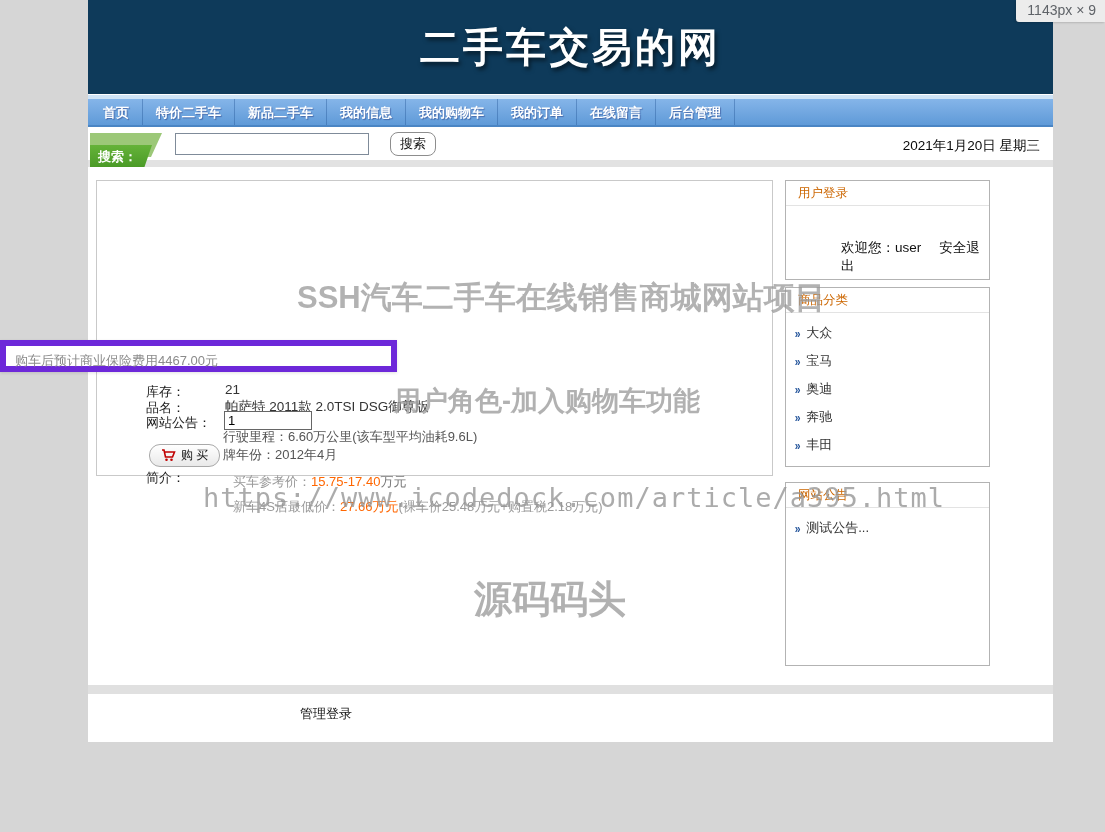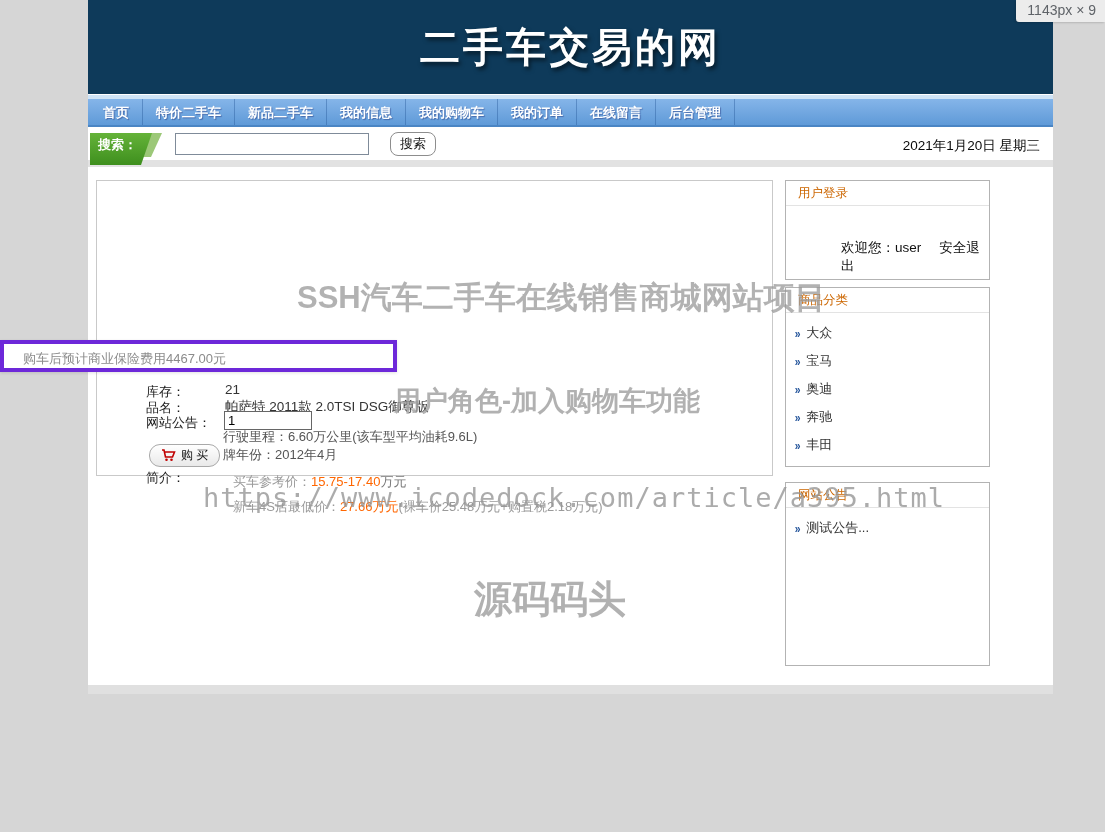--- a/index.html
+++ b/index.html
@@ -38,21 +38,21 @@
   }
 
   
   .search-row { position:relative; height:30px; margin-top:3px; background:#fff; }
   .search-tail {
     position:absolute; left:2px; top:3px; width:72px; height:24px;
     background:#9cc878;
     clip-path:polygon(0 0,100% 0,calc(100% - 11px) 100%,0 100%);
   }
   .search-flag {
-    position:absolute; left:2px; top:3px; width:62px; height:32px;
+    position:absolute; left:2px; top:15px; width:62px; height:32px;
     background:linear-gradient(#65b339,#3e8f1e);
     clip-path:polygon(0 0,100% 0,calc(100% - 11px) 100%,0 100%);
     color:#fff; font-weight:bold; font-size:13px; line-height:24px; padding-left:8px;
   }
   .search-input {
     position:absolute; left:87px; top:3px; width:194px; height:22px;
     border:1px solid #7f8b99; font-size:13px; padding:0 3px;
   }
   .search-btn {
     position:absolute; left:302px; top:2px; height:24px; padding:0 9px;
@@ -111,22 +111,22 @@
   .stub-bar { width:16px; height:14px; background:#e4e4e4; border:1px solid #cfcfcf; }
 
   
   .footer-band { height:9px; background:#e0e0e0; }
   .footer { height:48px; background:#fff; font-size:13px; color:#111; padding:11px 0 0 212px; }
   .admin-link { cursor:pointer; }
 
   
   .tooltip {
     position:absolute; left:0; top:340px; width:397px; height:32px; z-index:30;
-    background:#fff; border:4px solid #6d28d9; box-shadow:0 1px 3px rgba(0,0,0,0.12);
-    font-size:13px; color:#8b8b8b; line-height:30px; padding-left:19px;
+    background:#fff; border:6px solid #6d28d9; box-shadow:0 1px 3px rgba(0,0,0,0.12);
+    font-size:13px; color:#8b8b8b; line-height:30px; padding-left:9px;
     white-space:nowrap;
   }
   .viewport-badge {
     position:absolute; right:0; top:0; z-index:30;
     background:#ececec; color:#5f6368; font-size:14px;
     padding:2px 9px 4px 11px; border-bottom-left-radius:3px;
     box-shadow:-1px 1px 2px rgba(0,0,0,0.15);
   }
   .wm { position:absolute; z-index:20; pointer-events:none; white-space:nowrap; }
   .wm-project { left:297px; top:277px; font-size:31px; font-weight:bold; color:rgba(152,152,152,0.75); }
@@ -241,20 +241,23 @@
               <span class="arrow-icon">»</span>
               <span>测试公告...</span>
             </li>
         </ul>
       </div>
 
     </div>
   </div>
 
   <div class="footer-band"></div>
+  <div class="footer">
+    <span class="admin-link">管理登录</span>
+  </div>
 
 </div>
 
 <div class="tooltip">购车后预计商业保险费用4467.00元</div>
 <div class="viewport-badge">1143px × 9</div>
 
 <div class="wm wm-project">SSH汽车二手车在线销售商城网站项目</div>
 <div class="wm wm-feature">用户角色-加入购物车功能</div>
 <div class="wm wm-url">https://www.icodedock.com/article/a395.html</div>
 <div class="wm wm-brand">源码码头</div>

